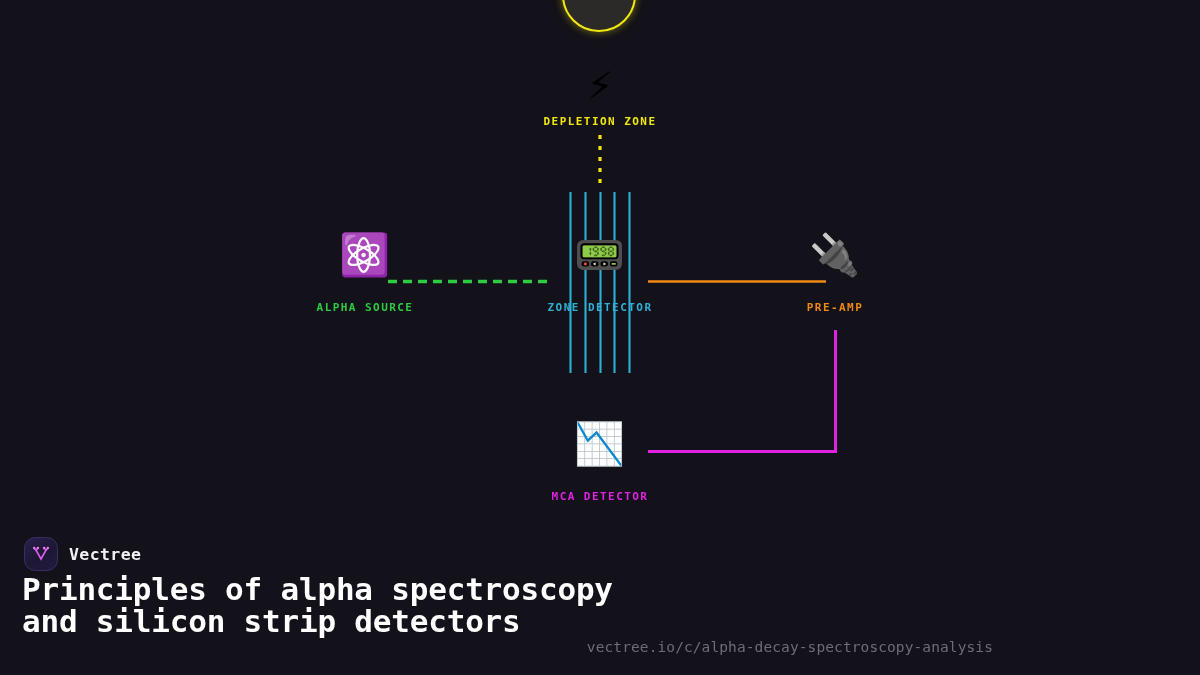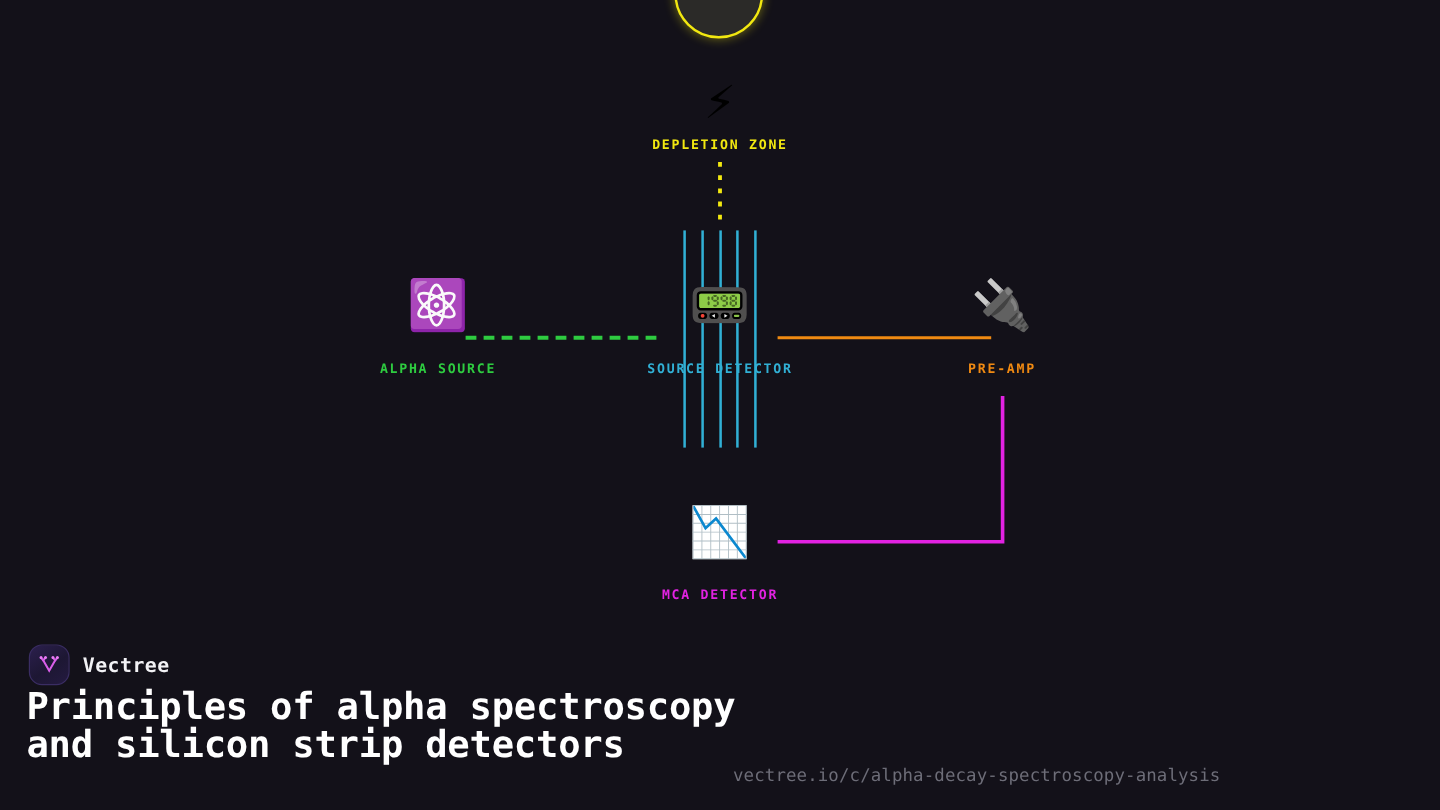--- a/index.html
+++ b/index.html
@@ -95,21 +95,20 @@
   #node-mca .glyph { font-size: 41px; }
   #node-mca .caption { color: #e222e2; }
 
   
   #footer {
     position: absolute;
     left: 0;
     bottom: 0;
     width: 1017px;
     height: 150px;
-    padding-left: 24px;
   }
   #brand-row {
     position: absolute;
     left: 24px;
     top: 12px;
     display: flex;
     align-items: center;
     gap: 11px;
   }
   #logo-mark {
@@ -182,21 +181,21 @@
       <div class="caption">DEPLETION ZONE</div>
     </div>
 
     <div class="node" id="node-alpha">
       <div class="glyph">⚛️</div>
       <div class="caption">ALPHA SOURCE</div>
     </div>
 
     <div class="node" id="node-strip">
       <div class="glyph">📟</div>
-      <div class="caption">SOURCE DETECTOR</div>
+      <div class="caption">ZONE DETECTOR</div>
     </div>
 
     <div class="node" id="node-preamp">
       <div class="glyph">🔌</div>
       <div class="caption">PRE-AMP</div>
     </div>
 
     <div class="node" id="node-mca">
       <div class="glyph">📉</div>
       <div class="caption">MCA DETECTOR</div>

